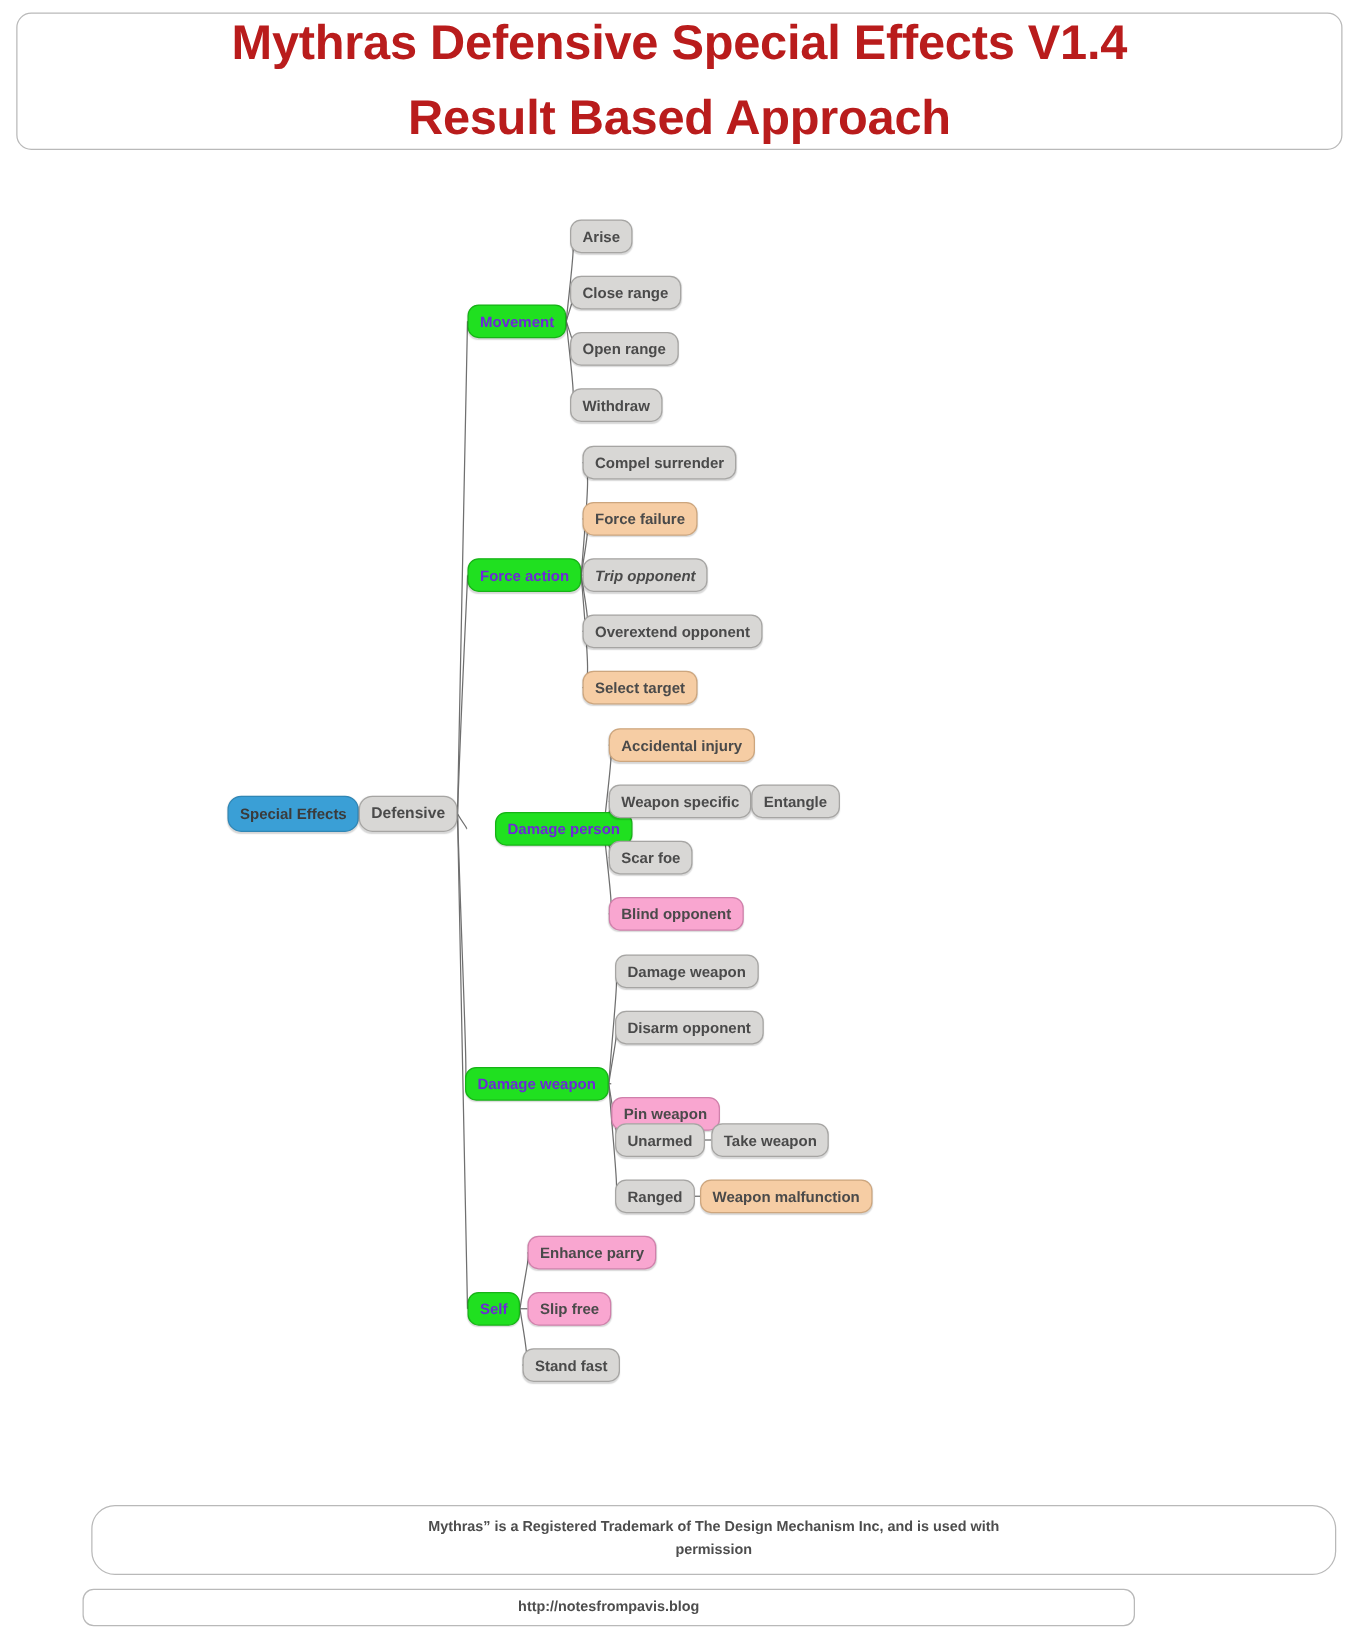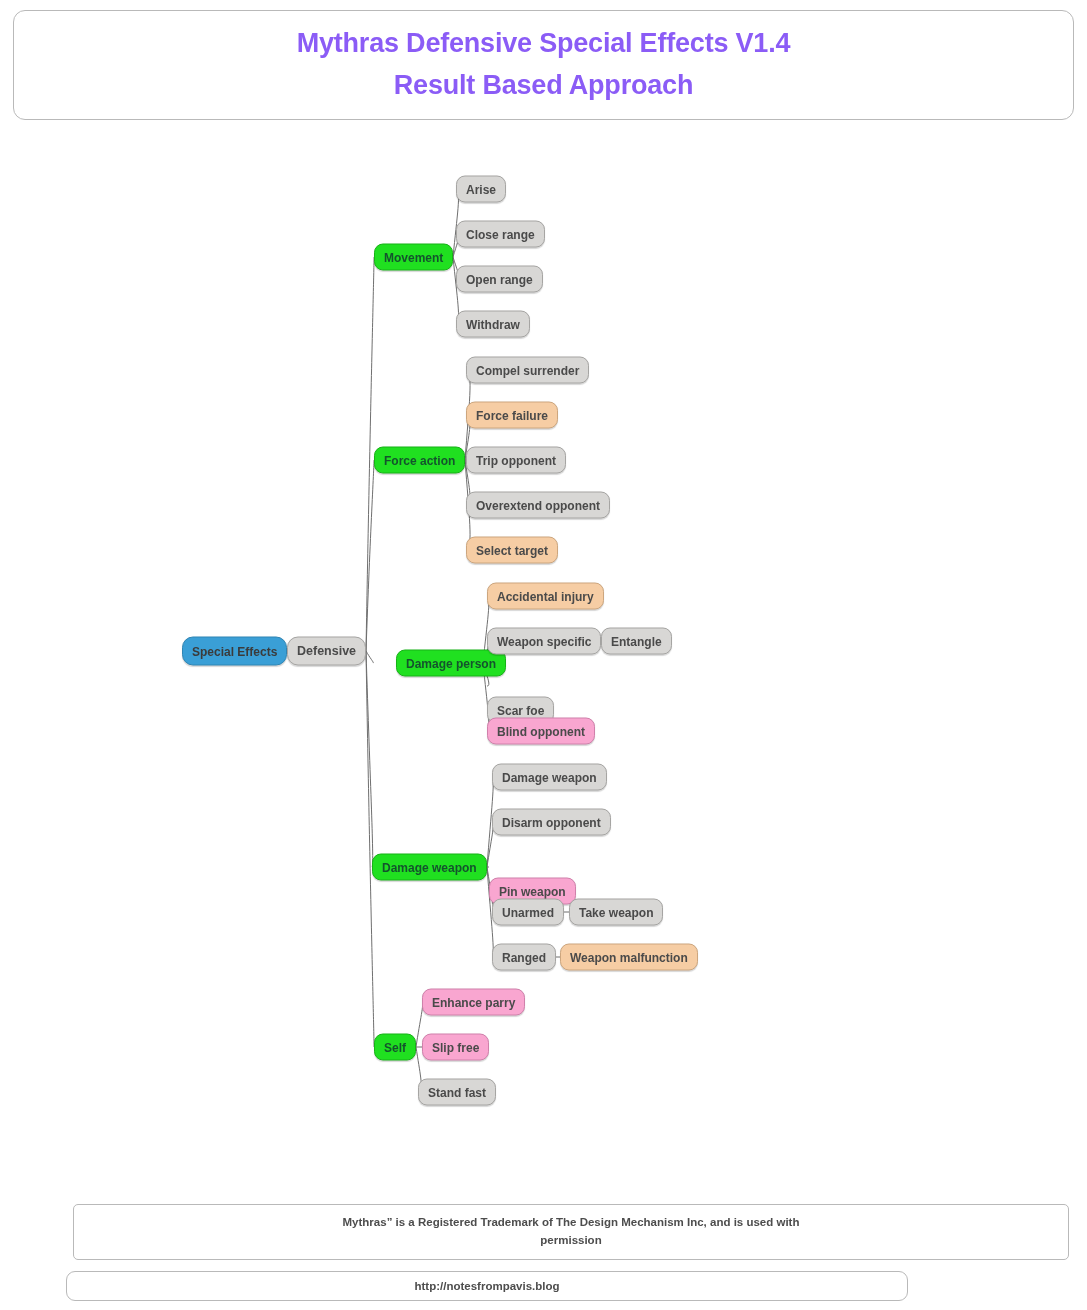--- a/index.html
+++ b/index.html
@@ -32,33 +32,33 @@
   }
 
   #title-box {
     left: 13px;
     top: 10px;
     width: 1061px;
     height: 110px;
     border-radius: 12px;
   }
   #title-box .title-line {
-    font-size: 27px;
-    font-weight: bold;
-    color: #8b5cf6;
+    font-size: 39px;
+    font-weight: bold;
+    color: #b91c1c;
     letter-spacing: -0.2px;
     line-height: 1.55;
   }
 
   #trademark-box {
     left: 73px;
     top: 1204px;
     width: 996px;
     height: 56px;
-    border-radius: 5px;
+    border-radius: 19px;
   }
   #trademark-box .tm-line {
     font-size: 11.5px;
     font-weight: bold;
     color: #4d4d4d;
     line-height: 1.55;
   }
 
   #url-box {
     left: 66px;
@@ -103,21 +103,21 @@
     font-weight: bold;
     line-height: 1;
     padding: 0 9px;
     height: 27px;
     transform: translateY(-50%);
     color: #4a4a4a;
     border: 1px solid #9a9a9a;
     box-shadow: 0 1px 1px rgba(0,0,0,0.16);
   }
   .node.grey   { background: #d8d7d5; border-color: #a6a5a3; }
-  .node.green  { background: #20e020; border-color: #16b316; color: #14532d; }
+  .node.green  { background: #20e020; border-color: #16b316; color: #6d28d9; }
   .node.blue   { background: #3a9fd6; border-color: #2f86b5; color: #3b3b3b; justify-content: flex-end; }
   .node.orange { background: #f6cda4; border-color: #cda67e; }
   .node.pink   { background: #f9a6d0; border-color: #d080ab; }
 
   .node.root-blue { font-size: 12px; height: 29px; border-radius: 11px; }
   .node.hub       { font-size: 12.5px; height: 29px; border-radius: 11px; }
 </style>
 </head>
 <body>
 
@@ -183,42 +183,42 @@
       </div>
       <div class="node green" style="left: 374px; top: 460px; min-width: 74px;">
         <span>Force action</span>
       </div>
       <div class="node grey" style="left: 466px; top: 370px; min-width: 112px;">
         <span>Compel surrender</span>
       </div>
       <div class="node orange" style="left: 466px; top: 415px; min-width: 82px;">
         <span>Force failure</span>
       </div>
-      <div class="node grey" style="left: 466px; top: 460px; min-width: 89px;">
+      <div class="node grey" style="left: 466px; top: 460px; min-width: 89px; font-style: italic;">
         <span>Trip opponent</span>
       </div>
       <div class="node grey" style="left: 466px; top: 505px; min-width: 133px;">
         <span>Overextend opponent</span>
       </div>
       <div class="node orange" style="left: 466px; top: 550px; min-width: 82px;">
         <span>Select target</span>
       </div>
       <div class="node green" style="left: 373px; top: 663px; min-width: 95px; margin-left: 23px;">
         <span>Damage person</span>
       </div>
       <div class="node orange" style="left: 487px; top: 596px; min-width: 102px;">
         <span>Accidental injury</span>
       </div>
       <div class="node grey" style="left: 487px; top: 641px; min-width: 98px;">
         <span>Weapon specific</span>
       </div>
       <div class="node grey" style="left: 601px; top: 641px; min-width: 62px;">
         <span>Entangle</span>
       </div>
-      <div class="node grey" style="left: 487px; top: 710px; min-width: 55px; text-align: center;">
+      <div class="node grey" style="left: 487px; top: 686px; min-width: 55px; text-align: center;">
         <span>Scar foe</span>
       </div>
       <div class="node pink" style="left: 487px; top: 731px; min-width: 95px;">
         <span>Blind opponent</span>
       </div>
       <div class="node green" style="left: 372px; top: 867px; min-width: 102px;">
         <span>Damage weapon</span>
       </div>
       <div class="node grey" style="left: 492px; top: 777px; min-width: 101px;">
         <span>Damage weapon</span>

